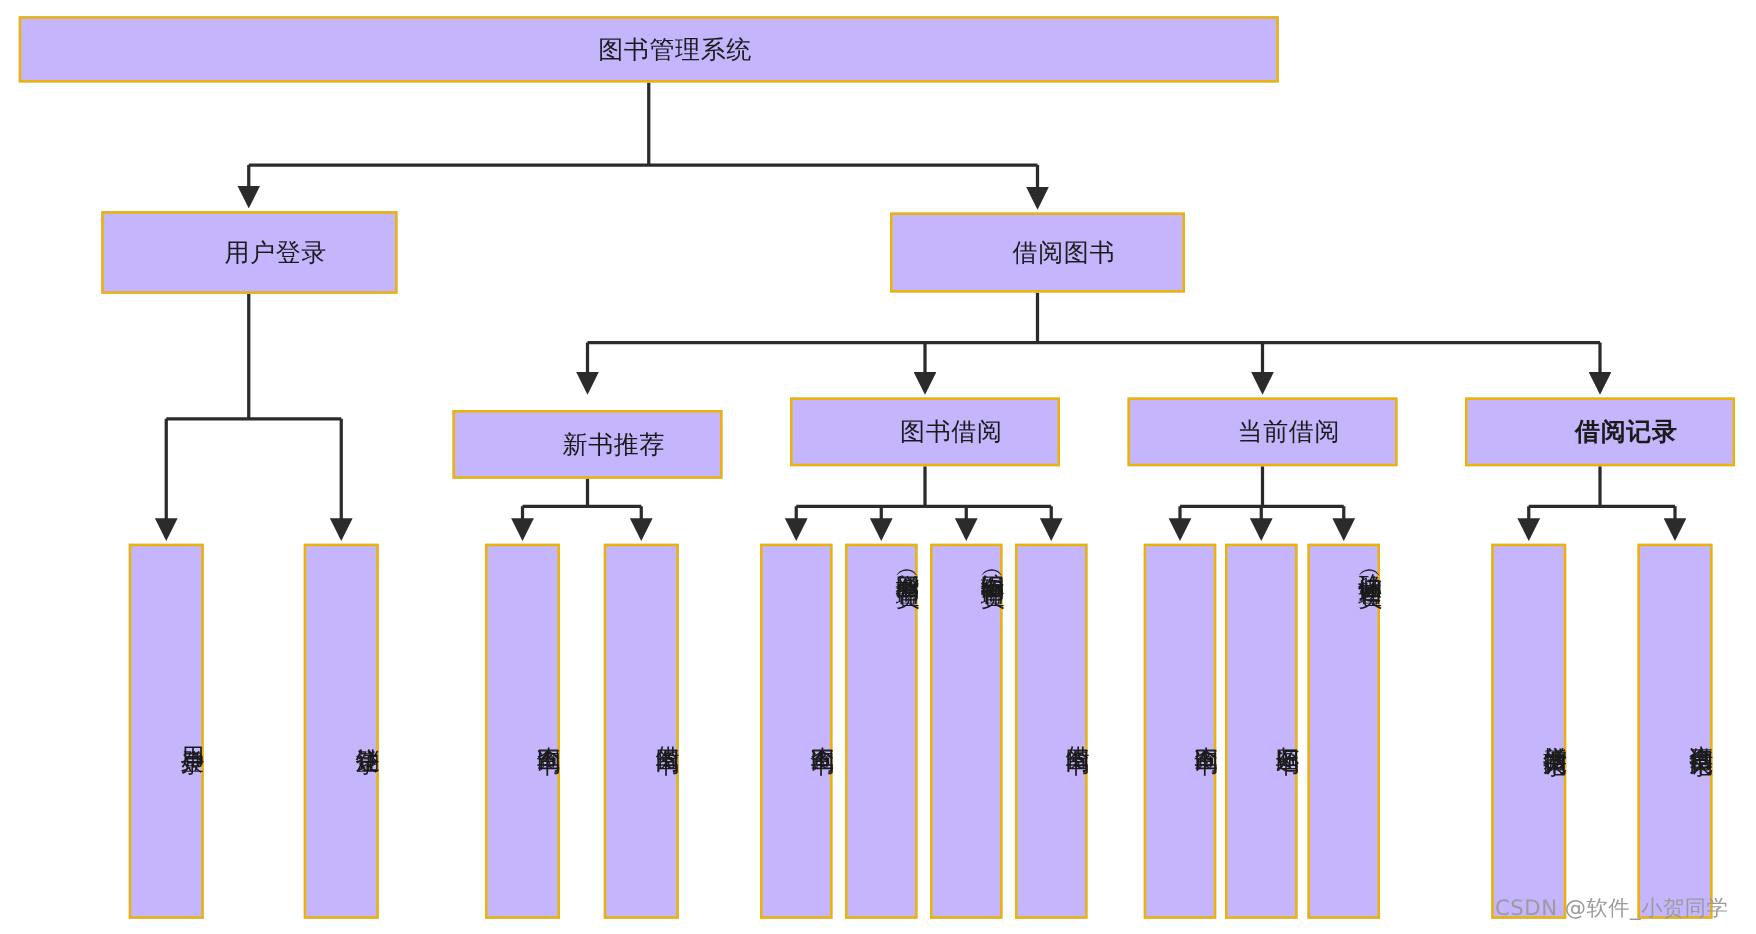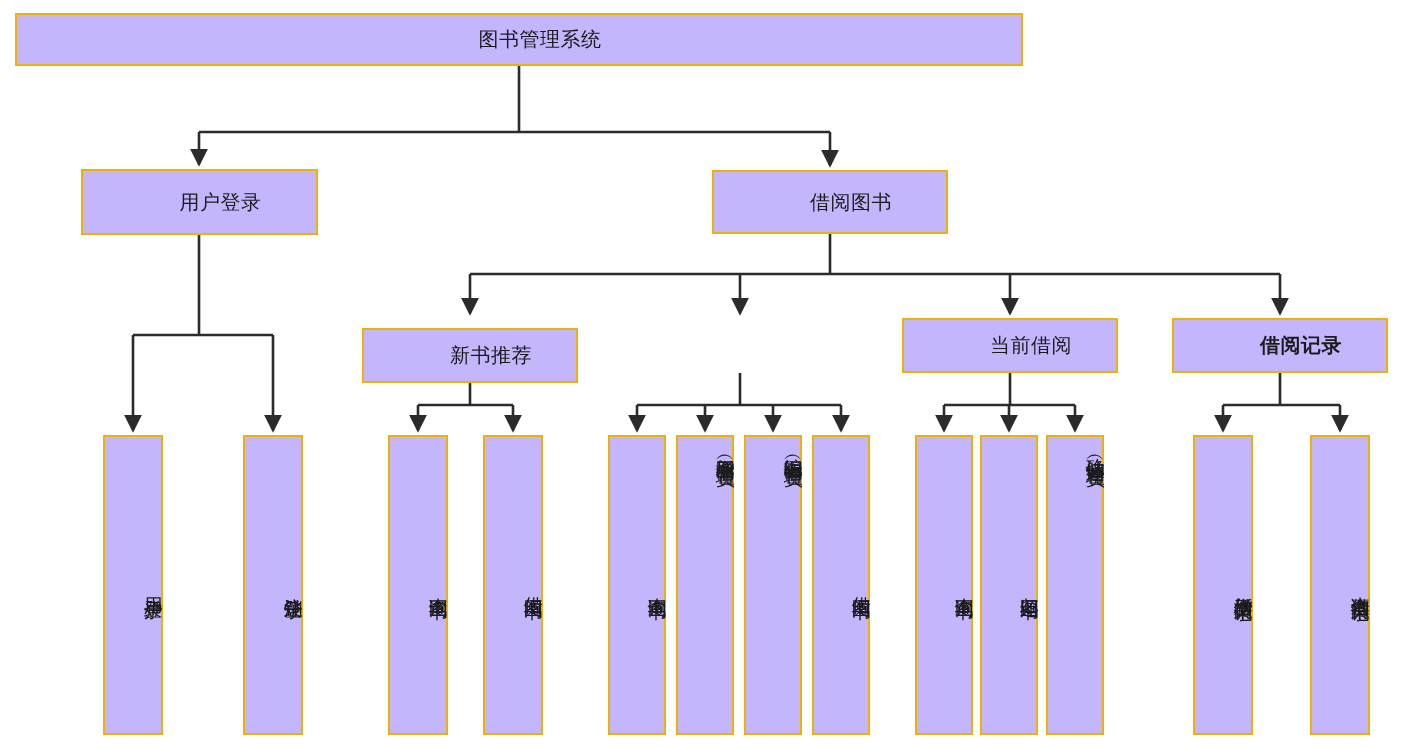--- a/index.html
+++ b/index.html
@@ -123,20 +123,23 @@
   <div class="node" id="n-user_login" style="left: 81px; top: 169px; width: 237px; height: 66px;">
     <span class="label">用户登录</span>
   </div>
   <div class="node" id="n-book_manage" style="left: 712px; top: 170px; width: 236px; height: 64px;">
     <span class="label">借阅图书</span>
   </div>
 
   <div class="node" id="n-new_book_rec" style="left: 362px; top: 328px; width: 216px; height: 55px;">
     <span class="label">新书推荐</span>
   </div>
+  <div class="node" id="n-book_borrow" style="left: 632px; top: 318px; width: 216px; height: 55px;">
+    <span class="label">图书借阅</span>
+  </div>
   <div class="node" id="n-current_borrow" style="left: 902px; top: 318px; width: 216px; height: 55px;">
     <span class="label">当前借阅</span>
   </div>
   <div class="node" id="n-borrow_record" style="left: 1172px; top: 318px; width: 216px; height: 55px; font-weight: bold;">
     <span class="label">借阅记录</span>
   </div>
 
   <div id="leaf-host">
       <div class="node leaf center" style="left: 103px; top: 435px; width: 60px; height: 300px;">
         <span class="label">用户登录</span>
@@ -172,13 +175,14 @@
         <span class="label">确认归还（管理员）</span>
       </div>
       <div class="node leaf center" style="left: 1193px; top: 435px; width: 60px; height: 300px;">
         <span class="label">新增借阅记录</span>
       </div>
       <div class="node leaf center" style="left: 1310px; top: 435px; width: 60px; height: 300px;">
         <span class="label">查询借阅记录</span>
       </div>
     </div>
 
+  <div class="watermark" style="left: 1196px; top: 715px;">CSDN @软件_小贺同学</div>
 </div>
 
 </body></html>

